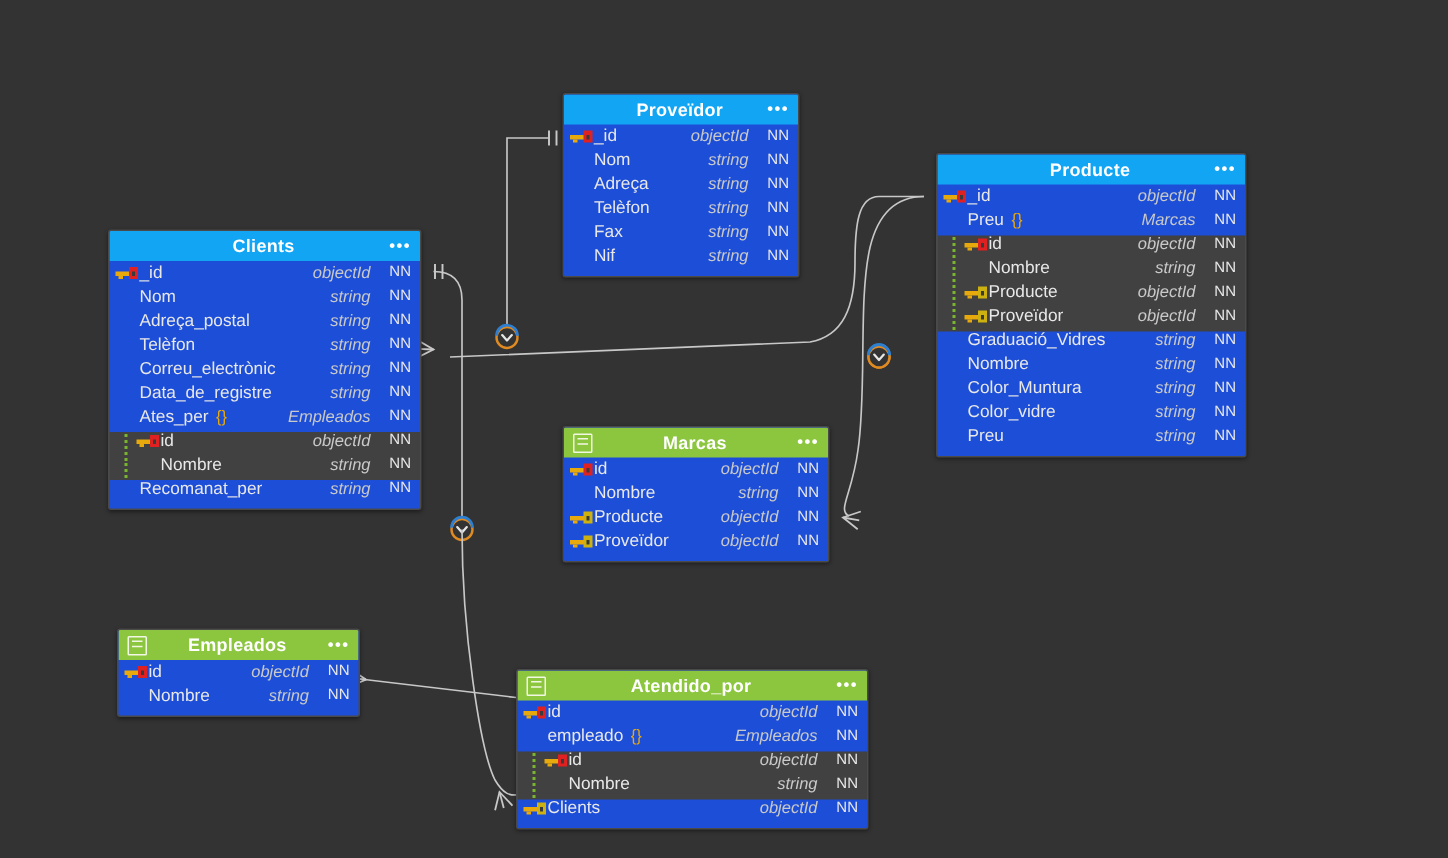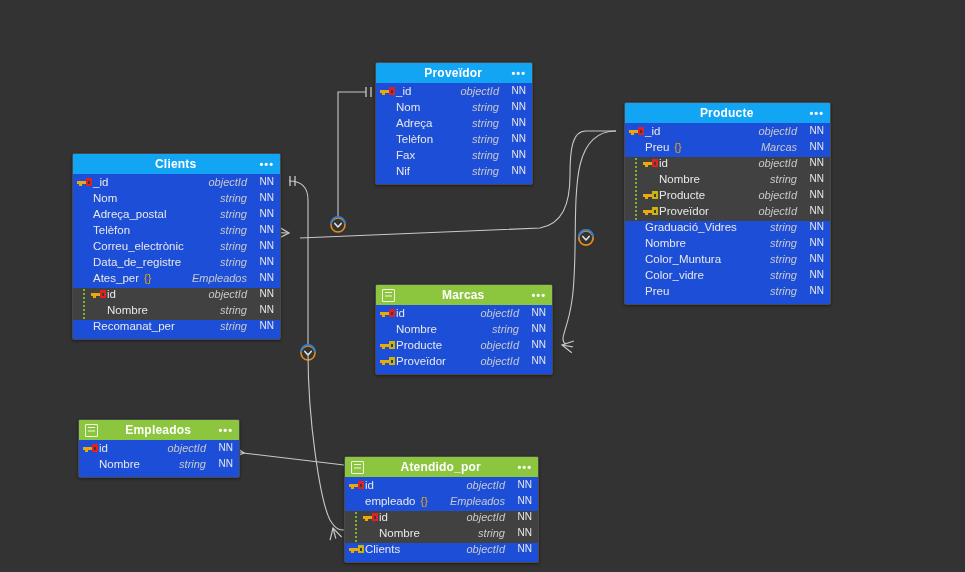--- a/index.html
+++ b/index.html
@@ -571,21 +571,21 @@
           </div>
           <div class="row">
             <span class="keyslot"></span>
             <span class="fname">Nombre</span>
             <span class="spacer"></span>
             <span class="ftype">string</span>
             <span class="fnn">NN</span>
           </div>
         </div>
       </div>
-      <div class="table-card" style="left: 344px; top: 456px; width: 195px;">
+      <div class="table-card" style="left: 344px; top: 446px; width: 235px;">
         <div class="tbl-header green">
           <span class="hdr-icon"></span>
           <span class="tbl-title">Atendido_por</span>
           <span class="hdr-dots">•••</span>
         </div>
         <div class="tbl-body">
           <div class="row">
             <span class="keyslot">
               <span class="key pk">
                 <span class="shaft"></span>

